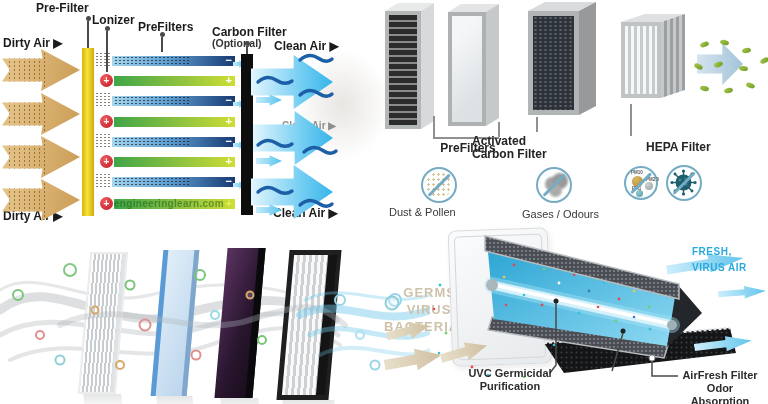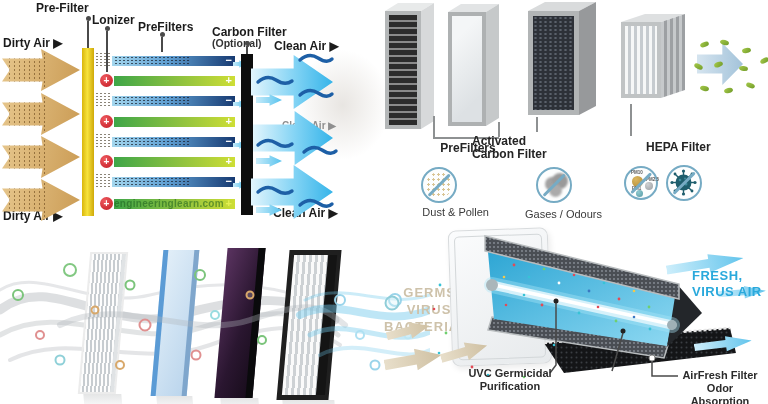--- a/index.html
+++ b/index.html
@@ -36,43 +36,43 @@
         background-size:4px 3px;}
   .clean{position:absolute;clip-path:polygon(0 26%,52% 26%,52% 2%,100% 50%,52% 98%,52% 74%,0 74%);
          background:linear-gradient(90deg,#e2f5fd,#7fd2f4 55%,#35b4e9);}
   .clean.sm{background:linear-gradient(90deg,#c8ecfa,#56c2ee);}
   
   .filter{position:absolute;}
   .f-top,.f-side,.f-front{position:absolute;box-sizing:border-box;}
   .vline{position:absolute;width:1.5px;background:#8e9192;}
   .hline{position:absolute;height:1.5px;background:#8e9192;}
   .stage-lbl{position:absolute;font-weight:700;font-size:12px;color:#242424;white-space:nowrap;}
-  .cap{position:absolute;font-size:11px;color:#3a3a3a;text-align:right;white-space:nowrap;}
+  .cap{position:absolute;font-size:11px;color:#3a3a3a;text-align:left;white-space:nowrap;}
   .circ{position:absolute;width:36px;height:36px;border:2.5px solid #76abc4;border-radius:50%;
         background:#fdfefe;box-sizing:border-box;}
   .slash{position:absolute;left:50%;top:50%;width:2.5px;height:30px;background:#76abc4;
          border-radius:2px;transform:translate(-50%,-50%) rotate(45deg);}
   .leaf{position:absolute;width:9px;height:5px;border-radius:50%;
         background:linear-gradient(135deg,#a8cb4c,#6f9a28);}
   .garrow{position:absolute;clip-path:polygon(0 30%,55% 30%,55% 6%,100% 50%,55% 94%,55% 70%,0 70%);
           background:linear-gradient(90deg,#d5e4ef,#a3c3da);}
   .pm{position:absolute;font-size:4.5px;color:#5a5a5a;font-weight:700;line-height:5px;}
   
   .panel{position:absolute;transform:skewX(-5deg);box-sizing:border-box;}
   .refl{position:absolute;transform:skewX(5deg);
         background:linear-gradient(180deg,rgba(90,95,100,.16),rgba(90,95,100,0));}
   
   .tan-arrow{position:absolute;clip-path:polygon(0 30%,55% 30%,55% 8%,100% 50%,55% 92%,55% 70%,0 70%);
              background:linear-gradient(90deg,#e8dfcb,#cfc0a2);}
   .cyan-arrow{position:absolute;clip-path:polygon(0 30%,55% 30%,55% 8%,100% 50%,55% 92%,55% 70%,0 70%);
               background:linear-gradient(90deg,#cdeefb,#62c4ec);}
   .germs{position:absolute;left:0;top:59px;width:72px;text-align:right;font-weight:700;
          font-size:13px;line-height:17px;color:#cec2aa;letter-spacing:1px;}
-  .fresh{position:absolute;left:308px;top:19px;font-weight:700;font-size:13px;line-height:16px;
-         color:#2aa9dc;letter-spacing:.5px;margin-top:24px;}
+  .fresh{position:absolute;left:308px;top:19px;font-weight:700;font-size:10px;line-height:16px;
+         color:#2aa9dc;letter-spacing:.5px;}
   .callout{position:absolute;text-align:center;font-weight:700;font-size:11px;line-height:13px;
            color:#2b2b2b;}
 </style>
 </head>
 <body>
 
 <div class="canvas">
 
   <section style="left:0;top:0;width:384px;height:240px">
     <div class="abs" style="left:295px;top:50px;width:95px;height:110px;background:radial-gradient(closest-side,rgba(198,191,182,.4),rgba(198,191,182,0))"></div>

